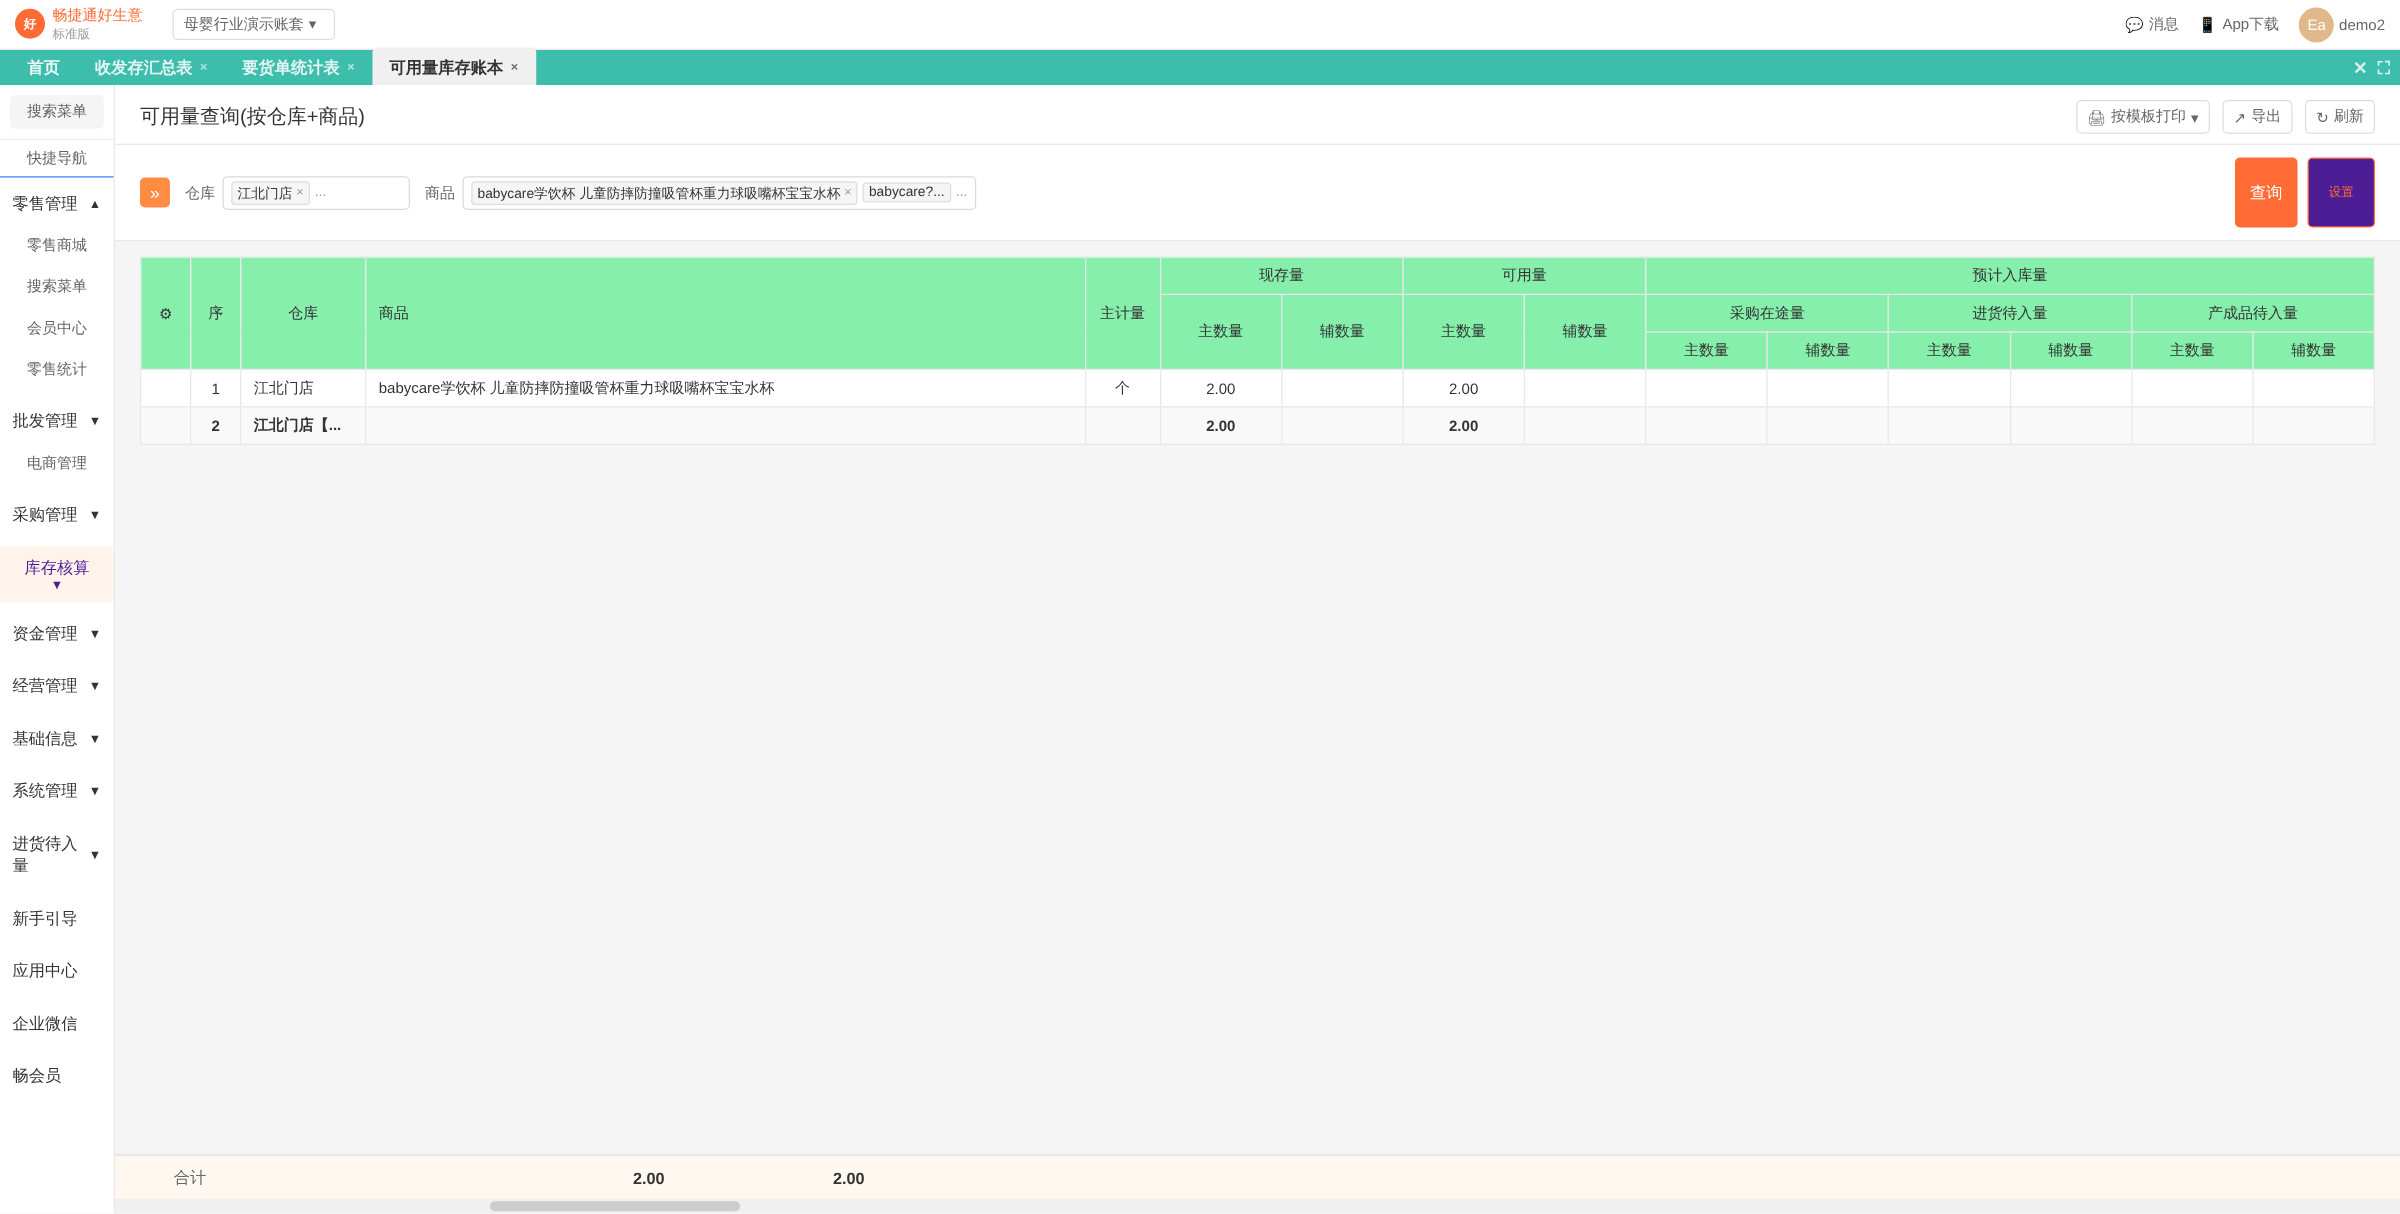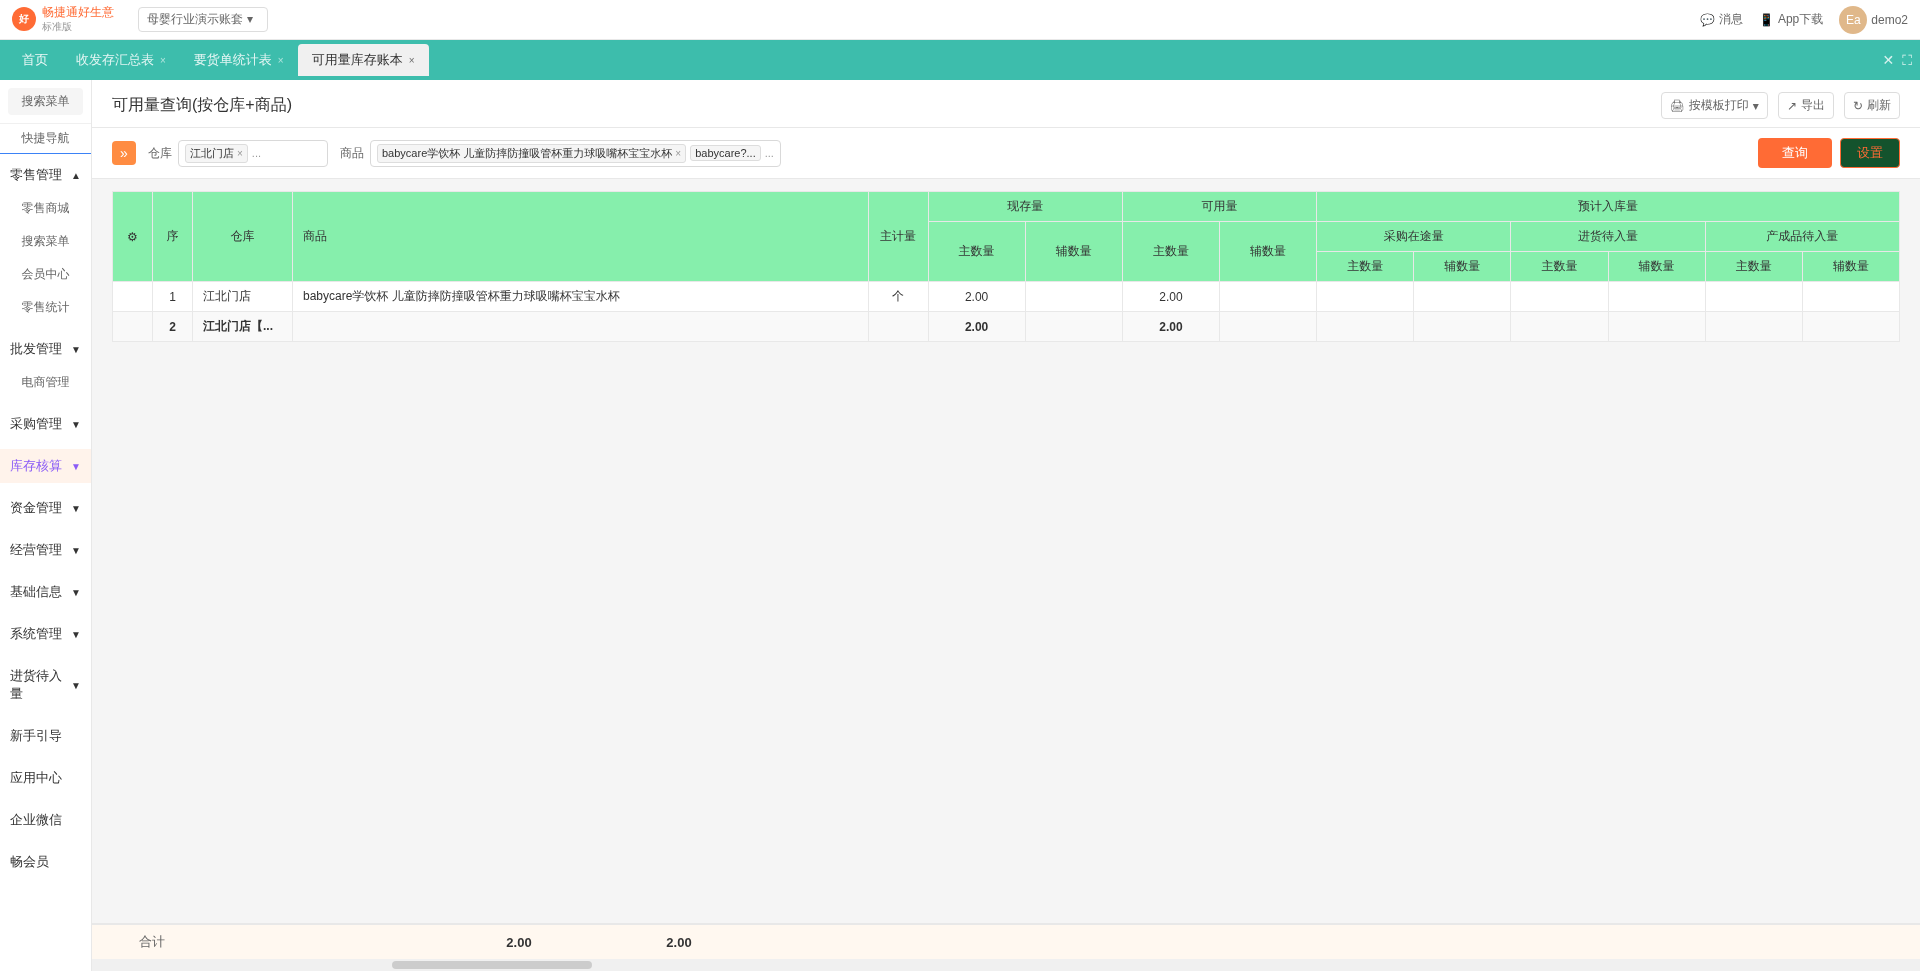--- a/index.html
+++ b/index.html
@@ -21,27 +21,28 @@
     .logo-icon { width: 24px; height: 24px; background: #ff6b35; border-radius: 50%; display: flex; align-items: center; justify-content: center; color: white; font-size: 10px; font-weight: bold; }
     .logo-text { font-size: 12px; color: #ff6b35; font-weight: normal; line-height: 1.2; }
     .logo-sub { font-size: 10px; color: #999; }
     .industry-selector { display: flex; align-items: center; gap: 4px; border: 1px solid #ddd; border-radius: 4px; padding: 3px 8px; font-size: 12px; color: #666; cursor: pointer; margin-left: 16px; min-width: 130px; }
     .top-bar-right { display: flex; align-items: center; gap: 16px; }
     .top-right-item { display: flex; align-items: center; gap: 4px; font-size: 12px; color: #666; cursor: pointer; }
     .avatar { width: 28px; height: 28px; border-radius: 50%; background: #e0b88a; display: flex; align-items: center; justify-content: center; font-size: 12px; color: white; }
 
     
     .tab-bar {
-      height: 40px;
+      height: 28px;
       background: #3dbdac;
       display: flex;
       align-items: center;
       padding: 0 8px;
       flex-shrink: 0;
       gap: 0;
+      font-weight: bold;
     }
     .tab {
       height: 32px;
       padding: 0 14px;
       display: flex;
       align-items: center;
       gap: 6px;
       font-size: 13px;
       cursor: pointer;
       border-radius: 4px 4px 0 0;
@@ -103,22 +104,22 @@
       border-bottom: 1px solid #e8e8e8;
     }
     .filter-expand-btn { background: #ff8c42; color: white; border: none; border-radius: 4px; width: 24px; height: 24px; display: flex; align-items: center; justify-content: center; cursor: pointer; font-size: 14px; }
     .filter-group { display: flex; align-items: center; gap: 6px; }
     .filter-label { font-size: 12px; color: #666; white-space: nowrap; }
     .filter-tag-area { display: flex; align-items: center; gap: 4px; flex-wrap: nowrap; border: 1px solid #d9d9d9; border-radius: 4px; padding: 3px 6px; min-width: 150px; background: #fff; }
     .filter-tag { background: #f5f5f5; border: 1px solid #ddd; border-radius: 3px; padding: 1px 4px; font-size: 11px; color: #333; display: flex; align-items: center; gap: 3px; }
     .filter-tag .remove { color: #999; cursor: pointer; font-size: 10px; }
     .filter-more { color: #999; font-size: 11px; cursor: pointer; }
     .filter-actions { display: flex; gap: 8px; margin-left: auto; }
-    .btn-query { background: #ff6b35; color: white; border: none; border-radius: 4px; padding: 5px 24px; font-size: 13px; cursor: pointer; }
-    .btn-setting { background: #14532d; color: #ff6b35; border: 1px solid #ff6b35; border-radius: 4px; padding: 5px 16px; font-size: 13px; cursor: pointer; }
+    .btn-query { background: #ff6b35; color: white; border: none; border-radius: 4px; padding: 5px 12px; font-size: 13px; cursor: pointer; }
+    .btn-setting { background: #4c1d95; color: #ff6b35; border: 1px solid #ff6b35; border-radius: 4px; padding: 20px 16px; font-size: 10px; cursor: pointer; }
 
     
     .table-area { flex: 1; overflow: auto; padding: 12px 20px; }
     .data-table { width: 100%; border-collapse: collapse; background: #fff; }
     .data-table th, .data-table td { border: 1px solid #e8e8e8; padding: 6px 10px; font-size: 12px; text-align: center; }
     .data-table th { background: #86efac; color: #333; font-weight: 500; white-space: nowrap; }
     .data-table .col-no { width: 40px; }
     .data-table .col-warehouse { width: 100px; }
     .data-table .col-product { min-width: 200px; text-align: left; }
     .data-table .col-unit { width: 60px; }
@@ -230,21 +231,21 @@
     </div>
 
     <div class="sidebar-section">
       <div class="sidebar-section-header">
         <span>采购管理</span>
         <span class="chevron">▼</span>
       </div>
     </div>
 
     <div class="sidebar-section">
-      <div class="sidebar-section-header" style="color: #8b5cf6; background: #fff3eb;">
+      <div class="sidebar-section-header" style="color: #4c1d95; background: #fff3eb; flex-direction: column;">
         <span>库存核算</span>
         <span class="chevron">▼</span>
       </div>
     </div>
 
     <div class="sidebar-section">
       <div class="sidebar-section-header">
         <span>资金管理</span>
         <span class="chevron">▼</span>
       </div>

